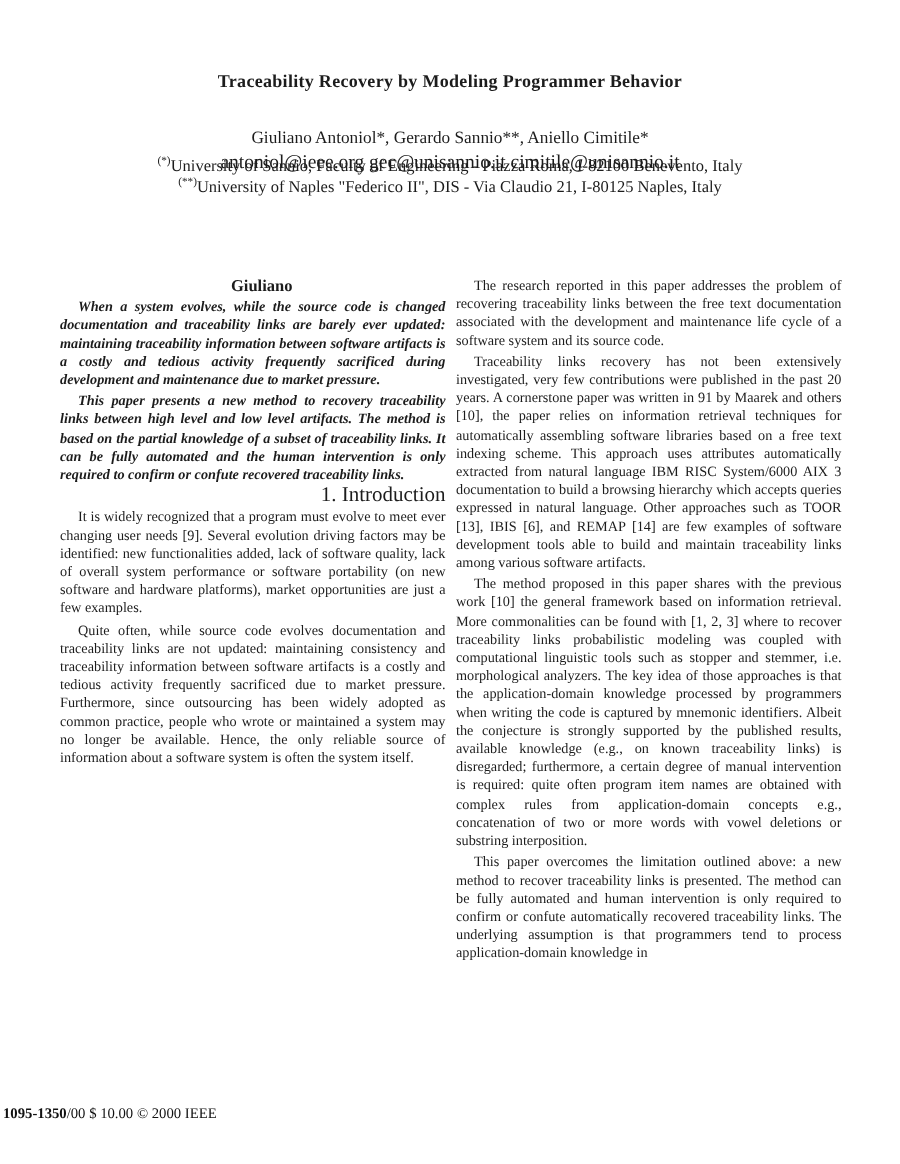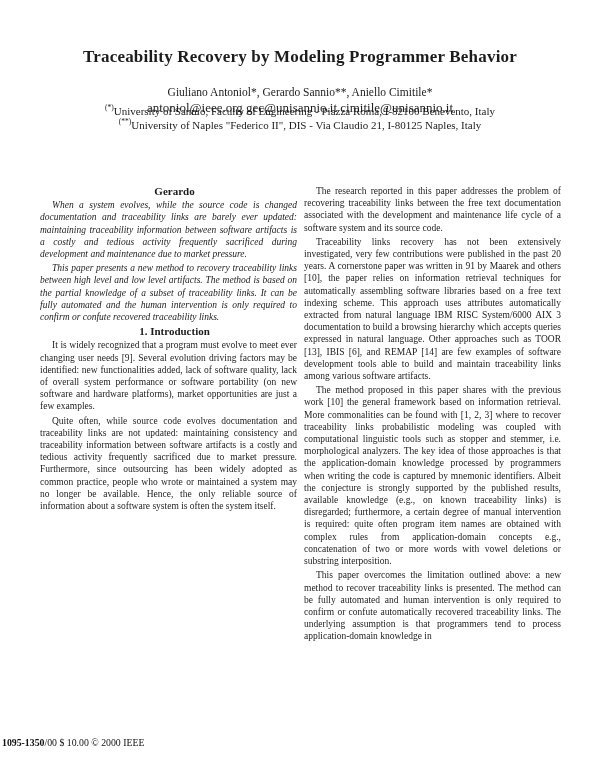--- a/index.html
+++ b/index.html
@@ -7,21 +7,21 @@
     position:relative;
     width:600px;height:776px;
     background:#ffffff;
     font-family:"Liberation Serif","DejaVu Serif",serif;
     color:#1c1c1c;
     overflow:hidden;
   }
   .title{
     position:absolute;top:47px;left:0;right:0;
     text-align:center;
-    font-size:17px;font-weight:bold;
+    font-size:12px;font-weight:bold;
     letter-spacing:.2px;
     margin:0;
   }
   .authors{
     position:absolute;top:86px;left:0;right:0;
     text-align:center;font-size:11.5px;
   }
   .emails{
     position:absolute;top:100px;left:0;right:0;
     text-align:center;font-size:13px;
@@ -37,23 +37,23 @@
     text-align:justify;
   }
   .col-left{left:40px;}
   .col-right{left:304px;}
   .col p{margin:0 0 2px 0;text-indent:12px;}
   .keywords{font-weight:bold;margin:0;}
   .abstract-h{
     font-size:11px;font-weight:bold;text-align:center;
     margin:3px 0 10px 0;text-indent:0;
   }
-  .abstract-p{font-style:italic;}
+  .abstract-p{font-style:italic;font-weight:bold;}
   .sec{
-    font-size:11px;font-weight:bold;text-align:center;
+    font-size:14px;font-weight:normal;text-align:right;
     margin:24px 0 16px 0;text-indent:0;
   }
   .footer{
     position:absolute;left:2px;top:738px;
     font-size:9.8px;line-height:10.5px;
     color:#111;white-space:nowrap;
   }
   .footer b{font-weight:bold;}
 </style>
 </head>
@@ -65,21 +65,21 @@
 
   <div class="authors">Giuliano Antoniol*, Gerardo Sannio**, Aniello Cimitile*</div>
   <div class="emails">antoniol@ieee.org gec@unisannio.it cimitile@unisannio.it</div>
 
   <div class="affils">
     <div><sup>(*)</sup><span>University of Sannio, Faculty of Engineering - Piazza Roma, I-82100 Benevento, Italy</span></div>
     <div><sup>(**)</sup><span>University of Naples "Federico II", DIS - Via Claudio 21, I-80125 Naples, Italy</span></div>
   </div>
 
   <div class="col col-left">
-    <p class="abstract-h">Gerardo</p>
+    <p class="abstract-h">Giuliano</p>
     <p class="abstract-p">When a system evolves, while the source code is changed documentation and traceability links are barely ever updated: maintaining traceability information between software artifacts is a costly and tedious activity frequently sacrificed during development and maintenance due to market pressure.</p>
     <p class="abstract-p">This paper presents a new method to recovery traceability links between high level and low level artifacts. The method is based on the partial knowledge of a subset of traceability links. It can be fully automated and the human intervention is only required to confirm or confute recovered traceability links.</p>
     <p class="sec">1. Introduction</p>
     <p>It is widely recognized that a program must evolve to meet ever changing user needs [9]. Several evolution driving factors may be identified: new functionalities added, lack of software quality, lack of overall system performance or software portability (on new software and hardware platforms), market opportunities are just a few examples.</p>
     <p>Quite often, while source code evolves documentation and traceability links are not updated: maintaining consistency and traceability information between software artifacts is a costly and tedious activity frequently sacrificed due to market pressure. Furthermore, since outsourcing has been widely adopted as common practice, people who wrote or maintained a system may no longer be available. Hence, the only reliable source of information about a software system is often the system itself.</p>
   </div>
 
   <div class="col col-right">
     <p>The research reported in this paper addresses the problem of recovering traceability links between the free text documentation associated with the development and maintenance life cycle of a software system and its source code.</p>
     <p>Traceability links recovery has not been extensively investigated, very few contributions were published in the past 20 years. A cornerstone paper was written in 91 by Maarek and others [10], the paper relies on information retrieval techniques for automatically assembling software libraries based on a free text indexing scheme. This approach uses attributes automatically extracted from natural language IBM RISC System/6000 AIX 3 documentation to build a browsing hierarchy which accepts queries expressed in natural language. Other approaches such as TOOR [13], IBIS [6], and REMAP [14] are few examples of software development tools able to build and maintain traceability links among various software artifacts.</p>

